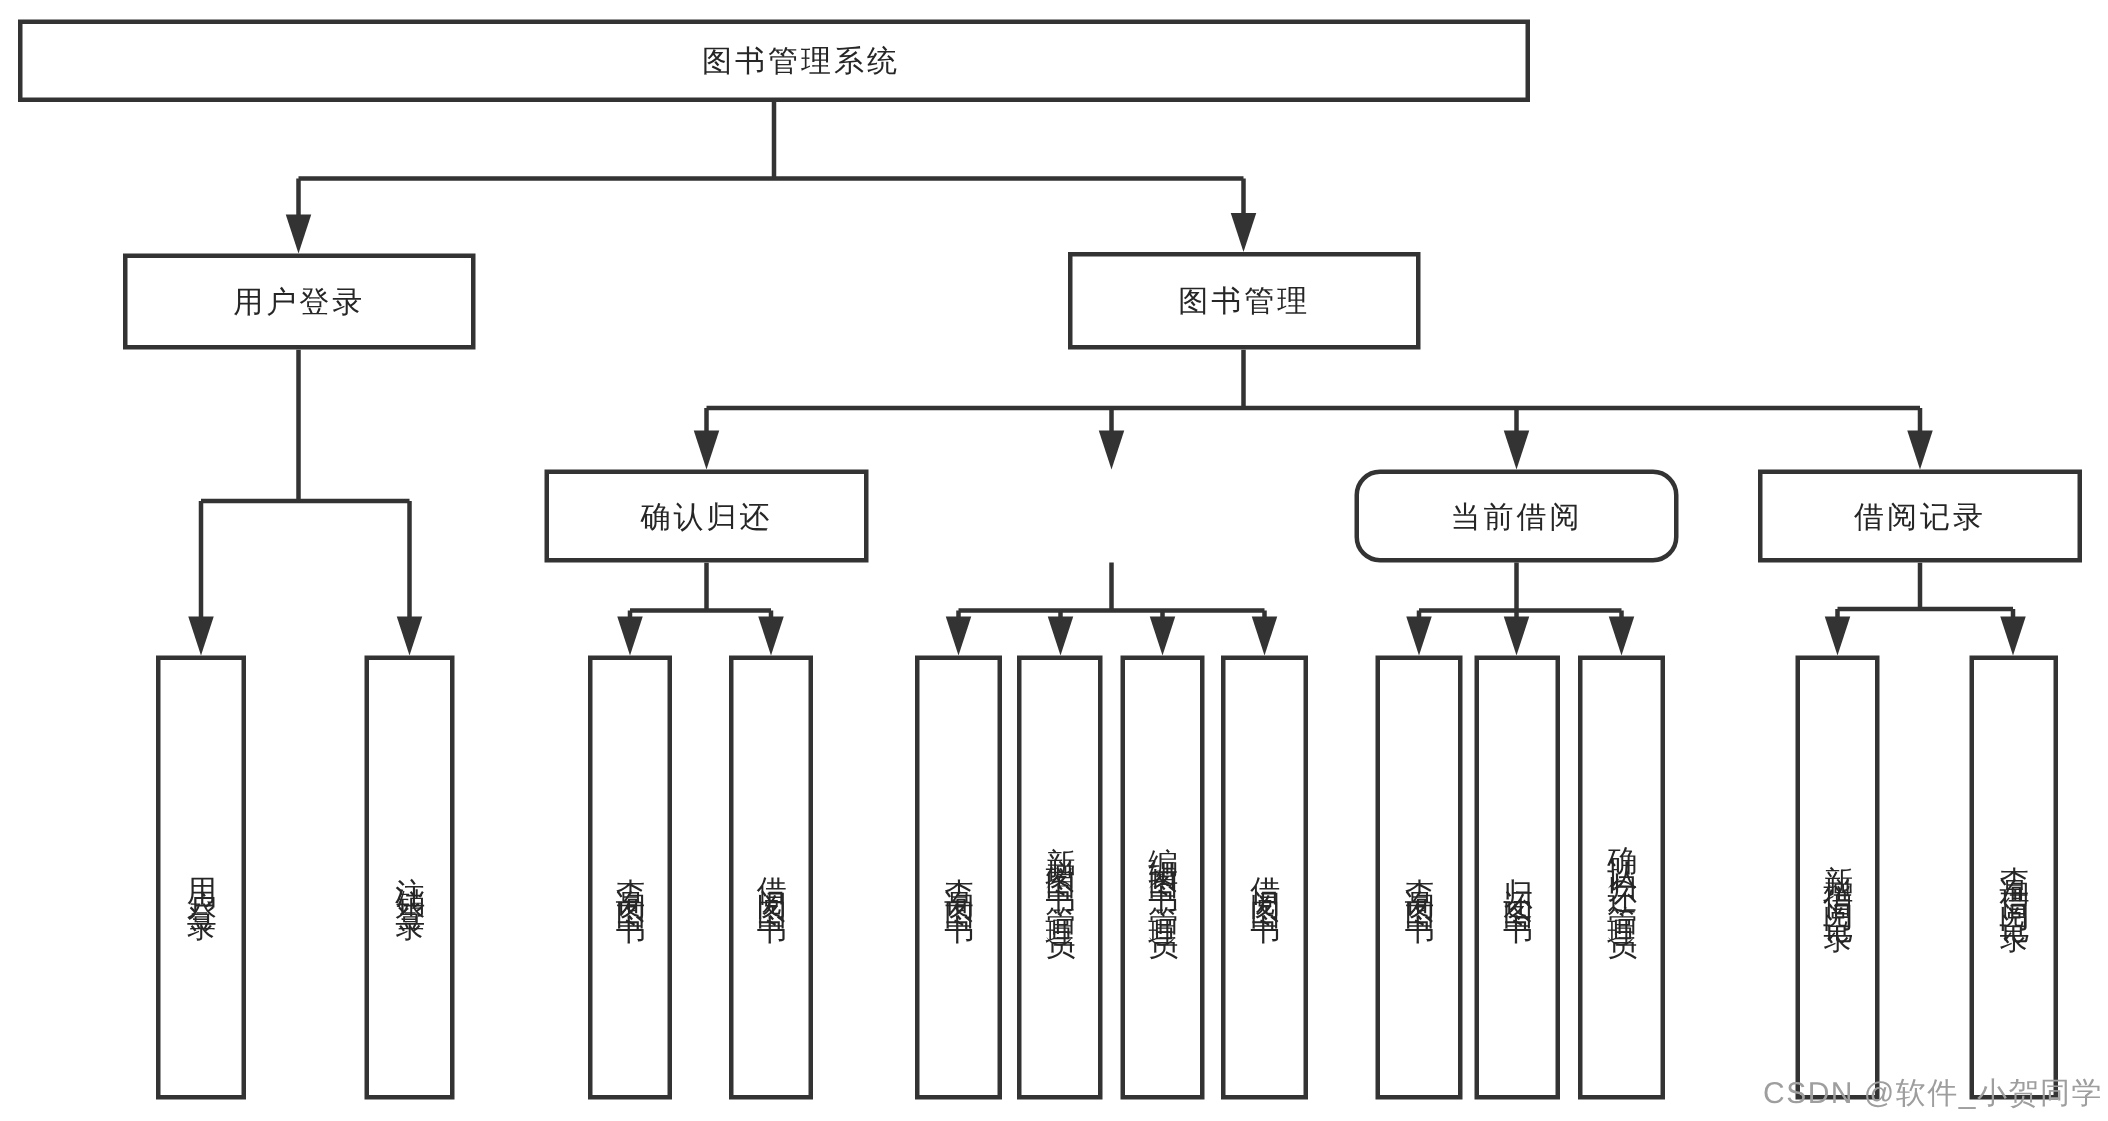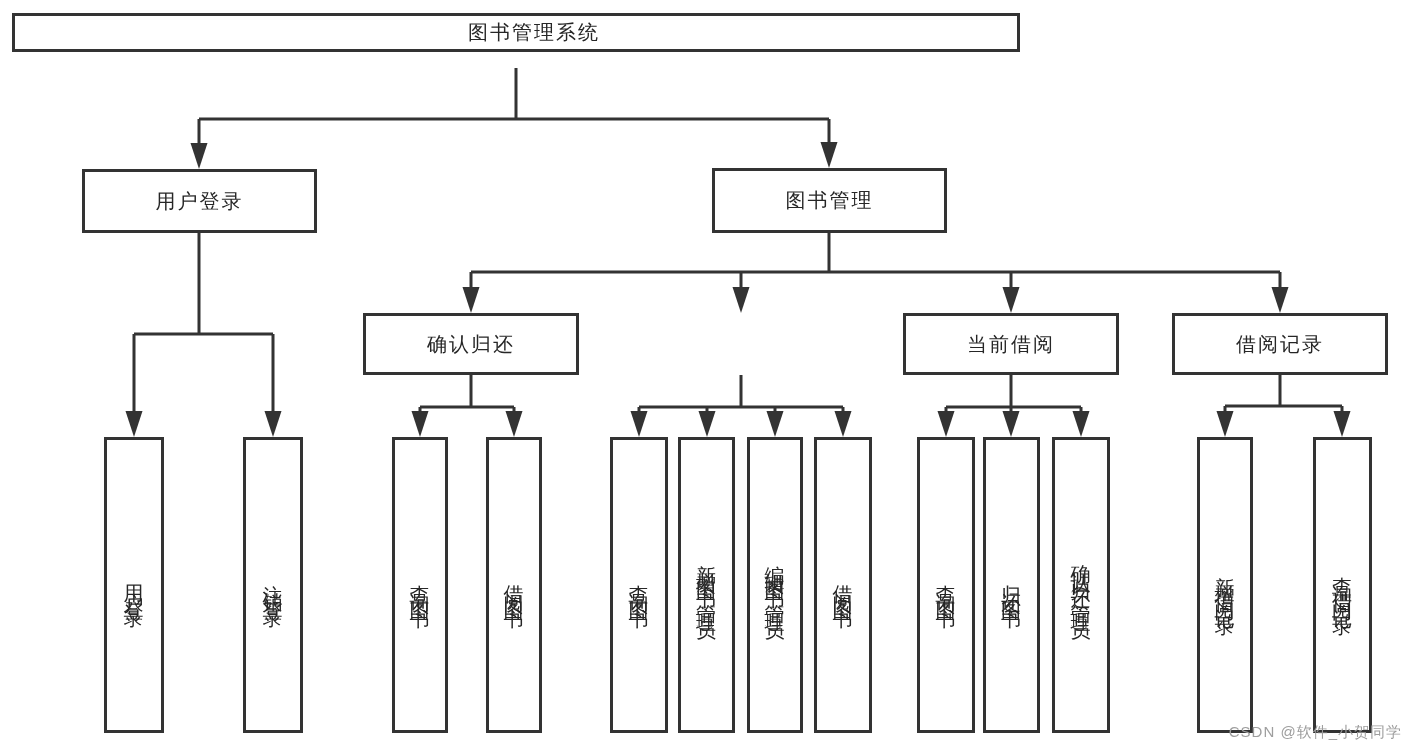--- a/index.html
+++ b/index.html
@@ -15,21 +15,21 @@
     color:#262626;
   }
   .h { font-size:20px; letter-spacing:2px; white-space:nowrap; }
   .v { }
   .v .vt {
     writing-mode:vertical-rl; text-orientation:mixed;
     font-size:20px; line-height:1.1; letter-spacing:8px; white-space:nowrap;
   }
   .watermark {
     position:absolute; right:3px; bottom:5px; z-index:3;
-    font-size:15px; color:#9e9e9e; letter-spacing:1px; white-space:nowrap;
+    font-size:20px; color:#9e9e9e; letter-spacing:1px; white-space:nowrap;
   }
 </style>
 </head>
 <body>
 
 <div class="canvas">
 
   <svg class="wires" width="1405" height="747" viewBox="0 0 1405 747">
     <g stroke="#333333" stroke-width="3" fill="none">
 
@@ -63,27 +63,27 @@
       <polygon points="766.5,411 783.5,411 775,437"></polygon>
       <polygon points="834.5,411 851.5,411 843,437"></polygon>
       <polygon points="937.5,411 954.5,411 946,437"></polygon>
       <polygon points="1002.5,411 1019.5,411 1011,437"></polygon>
       <polygon points="1072.5,411 1089.5,411 1081,437"></polygon>
       <polygon points="1216.5,411 1233.5,411 1225,437"></polygon>
       <polygon points="1333.5,411 1350.5,411 1342,437"></polygon>
     </g>
   </svg>
 
-  <div class="node h" style="left:12px; top:13px; width:1008px; height:39px;padding-left:36px;">图书管理系统</div>
+  <div class="node h" style="left:12px; top:13px; width:1008px; height:55px;padding-left:36px;">图书管理系统</div>
 
   <div class="node h" style="left:82px; top:169px; width:235px; height:64px;">用户登录</div>
   <div class="node h" style="left:712px; top:168px; width:235px; height:65px;font-family:Liberation Serif, serif;">图书管理</div>
 
   <div class="node h" style="left:363px; top:313px; width:216px; height:62px;">确认归还</div>
-  <div class="node h" style="left:903px; top:313px; width:216px; height:62px;">当前借阅</div>
+  <div class="node h" style="left:903px; top:313px; width:216px; height:62px;border-radius:17px;">当前借阅</div>
   <div class="node h" style="left:1172px; top:313px; width:216px; height:62px;">借阅记录</div>
 
   <div class="node v" style="left:104px; top:437px; width:60px; height:296px;">
     <span class="vt">用户登录</span>
   </div>
   <div class="node v" style="left:243px; top:437px; width:60px; height:296px;">
     <span class="vt">注销登录</span>
   </div>
 
   <div class="node v" style="left:392px; top:437px; width:56px; height:296px;">

